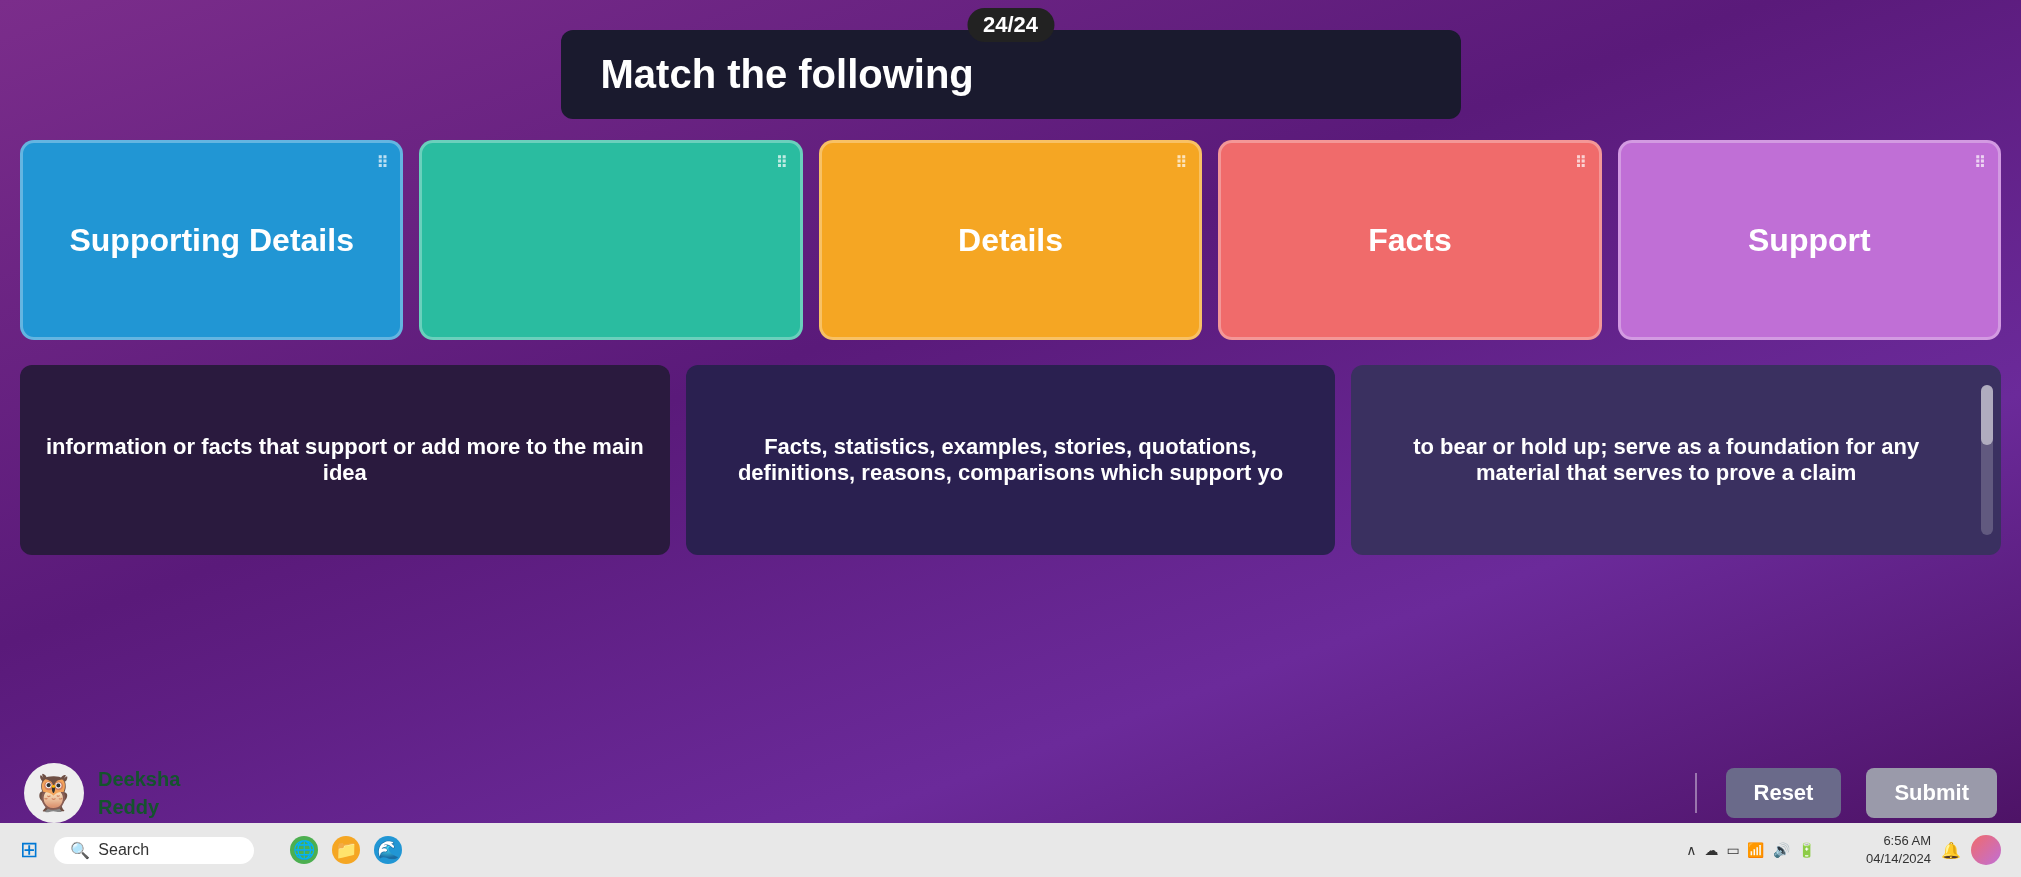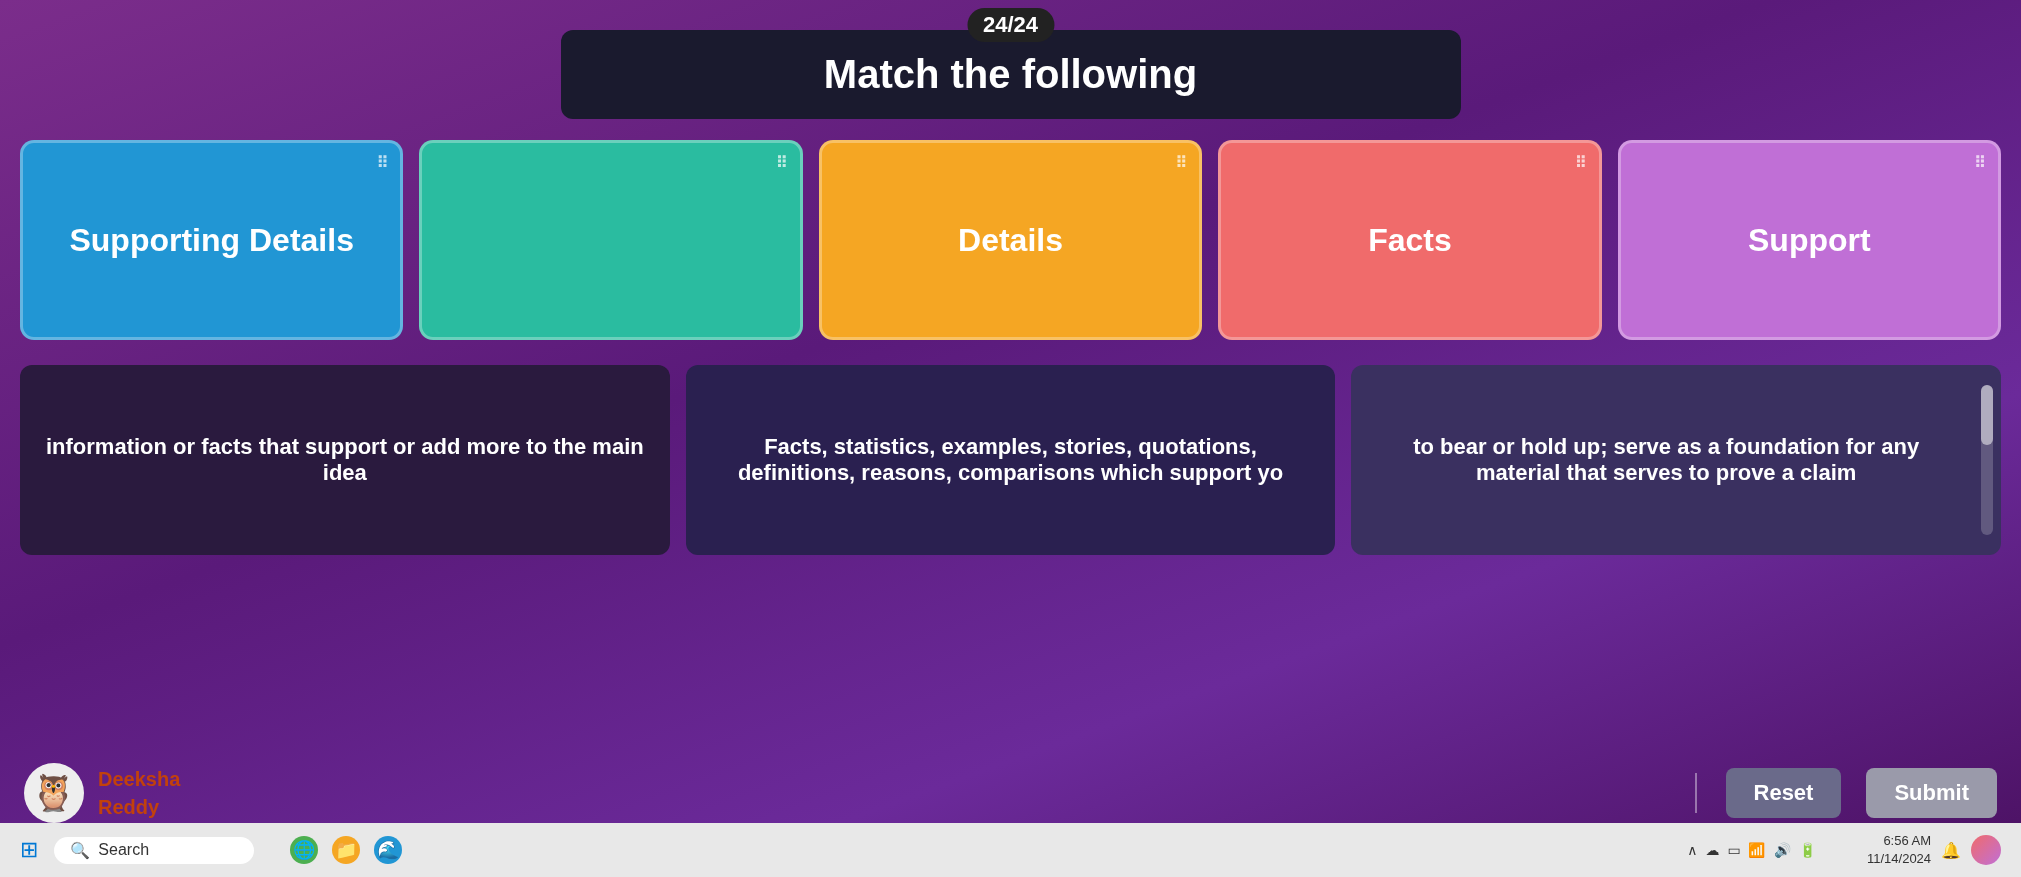--- a/index.html
+++ b/index.html
@@ -31,21 +31,20 @@
     
     .title-bar {
       position: absolute;
       top: 30px;
       left: 50%;
       transform: translateX(-50%);
       width: 900px;
       background: #1a1a2e;
       border-radius: 12px;
       padding: 22px 40px;
-      text-align: center;
     }
 
     .title-bar h1 {
       color: white;
       font-size: 40px;
       font-weight: bold;
     }
 
     
     .top-cards {
@@ -168,21 +167,21 @@
       align-items: center;
       justify-content: center;
       overflow: hidden;
     }
 
     .avatar-img {
       font-size: 36px;
     }
 
     .user-name {
-      color: #c2410c;
+      color: #14532d;
       font-size: 20px;
       font-weight: bold;
       line-height: 1.4;
     }
 
     .footer-buttons {
       margin-left: auto;
       display: flex;
       align-items: center;
       gap: 25px;
@@ -396,18 +395,18 @@
     <div class="sys-icons">
       <span>∧</span>
       <span>☁</span>
       <span>▭</span>
       <span>📶</span>
       <span>🔊</span>
       <span>🔋</span>
     </div>
     <div class="time-display">
       <div>6:56 AM</div>
-      <div>11/14/2024</div>
+      <div>04/14/2024</div>
     </div>
     <span class="notif-bell">🔔</span>
     <div class="taskbar-avatar"></div>
   </div>
 </div>
 
 </body></html>

